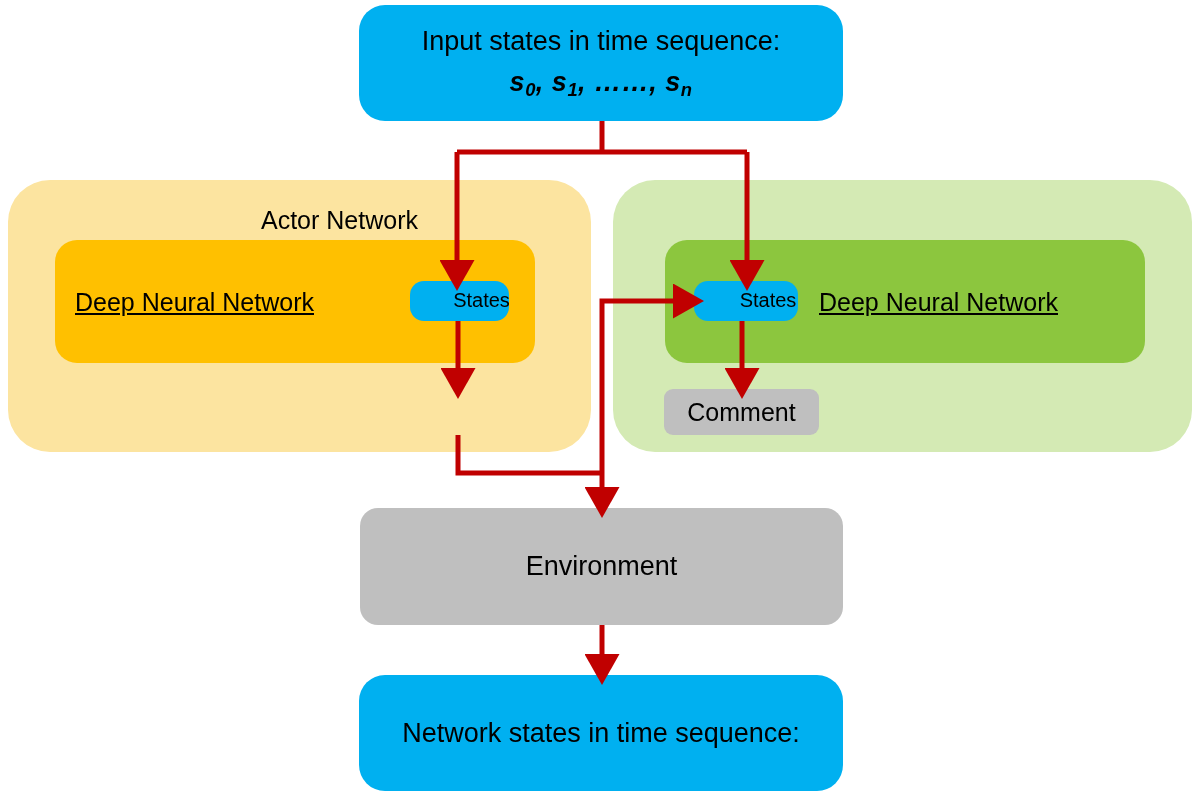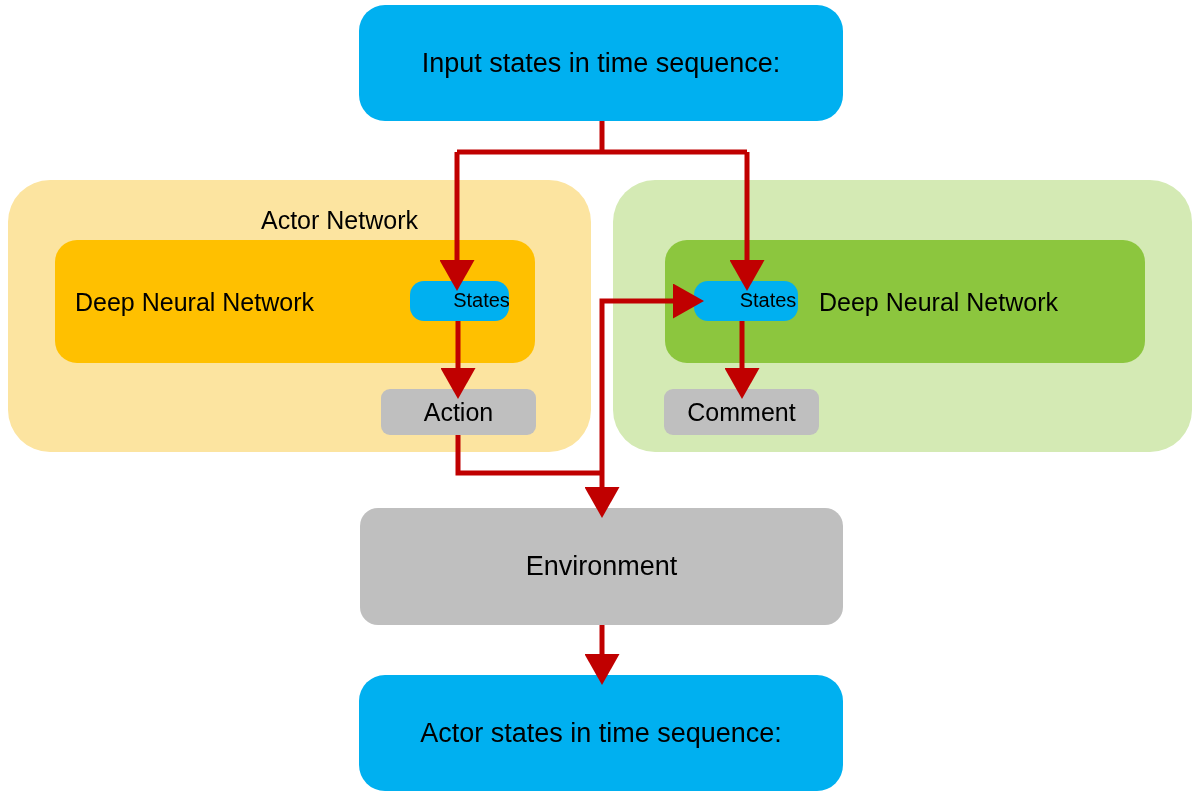--- a/index.html
+++ b/index.html
@@ -76,20 +76,21 @@
   .dnn {
     border-radius: 22px;
     font-size: 25px;
   }
   .dnn-actor { background: #FFC000; }
   .dnn-critic { background: #8CC63E; }
   .dnn-label {
     position: absolute;
     font-size: 25px;
     white-space: nowrap;
+    text-decoration: underline;
   }
 
   
   .chip-states {
     background: #00B0F0;
     border-radius: 14px;
     font-size: 20px;
     padding-left: 44px;
   }
 
@@ -115,45 +116,45 @@
     pointer-events: none;
   }
 </style>
 </head>
 <body>
 
 <div id="canvas">
 
   <div class="box seq-box" style="left:359px; top:5px; width:484px; height:116px;">
     <div>Input states in time sequence:</div>
+    <div class="line2"><span>s<sub>0</sub></span><span>,&nbsp;</span><span>s<sub>1</sub></span><span>,&nbsp;</span><span>……</span><span>,&nbsp;</span><span>s<sub>n</sub></span></div>
   </div>
 
   <div class="box panel panel-actor" style="left:8px; top:180px; width:583px; height:272px;"></div>
   <div class="panel-title" style="left:8px; top:206px; width:583px; text-align:center;margin-left:40px;">Actor Network</div>
 
   <div class="box dnn dnn-actor" style="left:55px; top:240px; width:480px; height:123px;"></div>
   <div class="dnn-label" style="left:75px; top:288px;">Deep Neural Network</div>
 
   <div class="box chip-states" style="left:410px; top:281px; width:99px; height:40px;">States</div>
 
-  <div class="box gray" style="left:381px; top:389px; width:155px; height:46px;">Action</div>
 
   <div class="box panel panel-critic" style="left:613px; top:180px; width:579px; height:272px;"></div>
 
   <div class="box dnn dnn-critic" style="left:665px; top:240px; width:480px; height:123px;"></div>
   <div class="dnn-label" style="left:819px; top:288px;">Deep Neural Network</div>
 
   <div class="box chip-states" style="left:694px; top:281px; width:104px; height:40px;">States</div>
 
   <div class="box gray" style="left:664px; top:389px; width:155px; height:46px;">Comment</div>
 
   <div class="box env" style="left:360px; top:508px; width:483px; height:117px;">Environment</div>
 
   <div class="box seq-box" style="left:359px; top:675px; width:484px; height:116px;">
-    <div>Actor states in time sequence:</div>
+    <div>Network states in time sequence:</div>
   </div>
 
   <svg class="arrow-layer" viewBox="0 0 1200 793">
     <defs>
       <marker id="ah" markerWidth="7" markerHeight="7" refX="2.6" refY="3.5" orient="auto" markerUnits="strokeWidth">
         <path d="M0,0 L0,7 L6.2,3.5 z" fill="#C00000"></path>
       </marker>
     </defs>
     <g stroke="#C00000" stroke-width="5" fill="none" stroke-linecap="butt">
 

